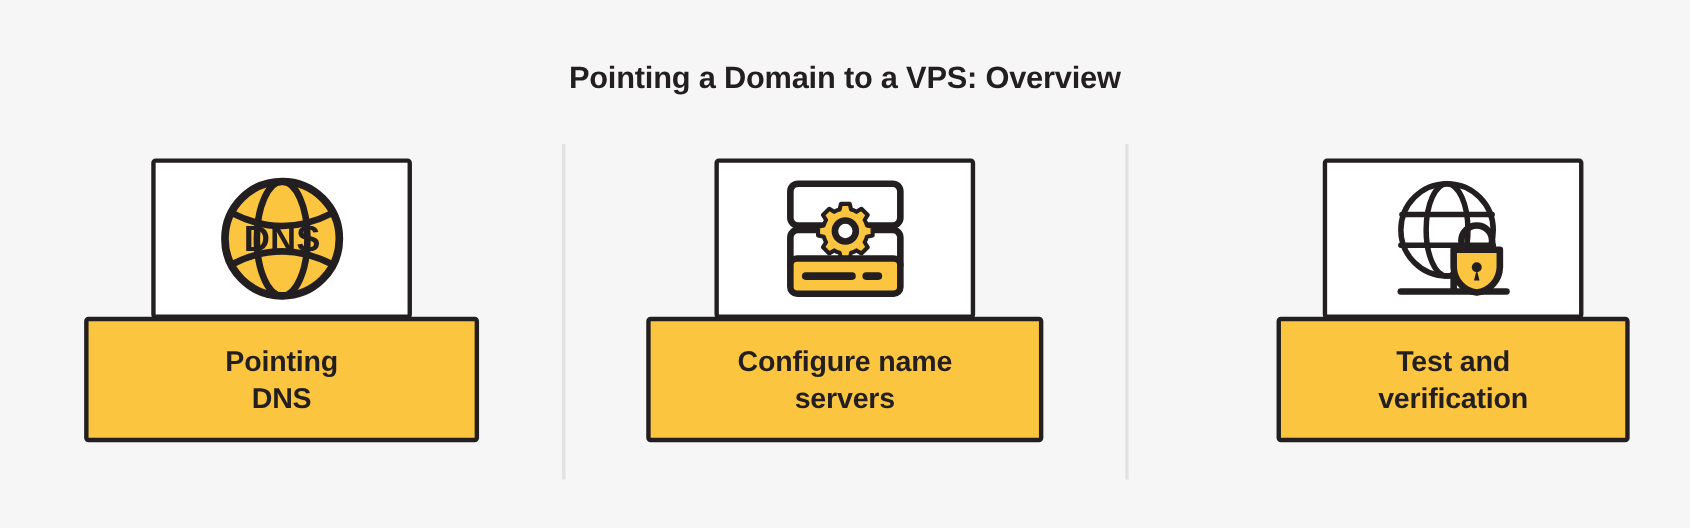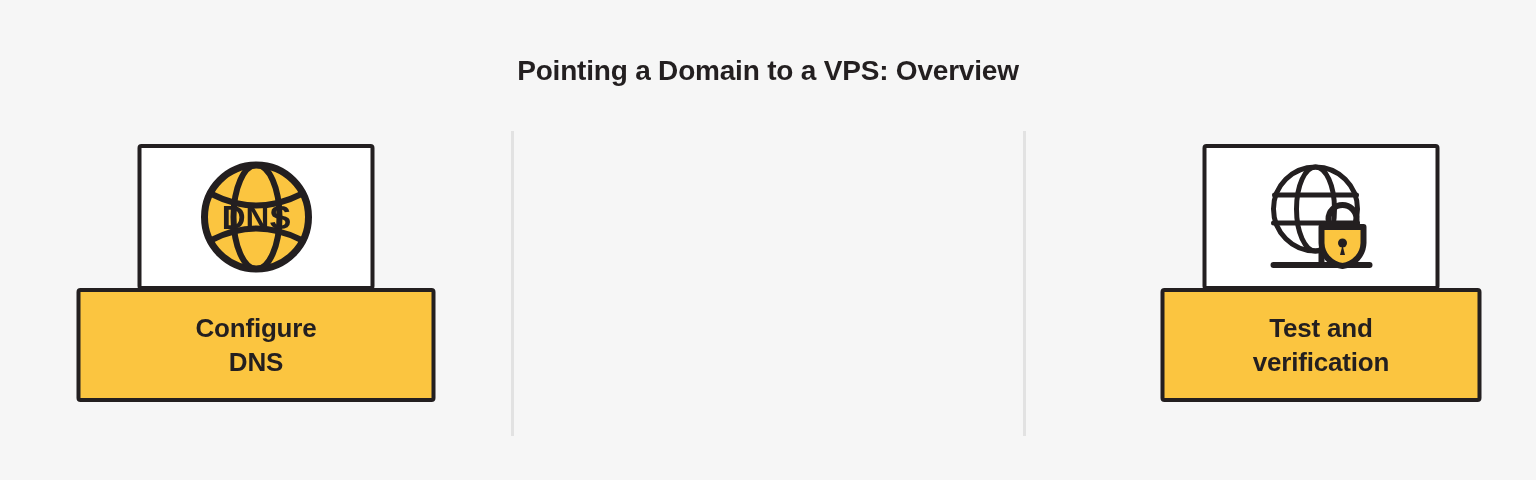--- a/index.html
+++ b/index.html
@@ -139,25 +139,58 @@
           <svg width="116" height="116" viewBox="0 0 116 116">
             <circle cx="58" cy="58" r="52" fill="#fbc540" stroke="#231f20" stroke-width="7"></circle>
             <ellipse cx="58" cy="58" rx="23" ry="52" fill="none" stroke="#231f20" stroke-width="6"></ellipse>
             <path d="M13 35 Q58 58 103 35" fill="none" stroke="#231f20" stroke-width="6" stroke-linecap="round"></path>
             <path d="M13 81 Q58 58 103 81" fill="none" stroke="#231f20" stroke-width="6" stroke-linecap="round"></path>
             <text x="58" y="58" text-anchor="middle" dominant-baseline="central" font-family="Liberation Sans, sans-serif" font-size="33" font-weight="bold" fill="#231f20">DNS</text>
           </svg>
         </div>
       </div>
       <div class="plate">
-        <span class="plate-label">Configure
+        <span class="plate-label">Pointing
 DNS</span>
       </div>
     </div>
 
+    <div class="card c2">
+      <div class="screen">
+        <div class="icon-wrap">
+          <svg width="124" height="112" viewBox="0 0 124 112">
+
+            <rect x="12" y="6" width="100" height="38" rx="7" fill="#ffffff" stroke="#231f20" stroke-width="6"></rect>
+
+            <rect x="12" y="48" width="100" height="38" rx="7" fill="#ffffff" stroke="#231f20" stroke-width="6"></rect>
+
+            <g transform="translate(62,46)">
+              <path fill="#fbc540" stroke="#231f20" stroke-width="6" stroke-linejoin="round" d="M -6.5 -35 L 6.5 -35 L 8.4 -26.6
+                       A 27 27 0 0 1 16.3 -23.3 L 23.6 -27.8 L 32.8 -18.6 L 28.3 -11.3
+                       A 27 27 0 0 1 31.6 -3.4 L 40 -1.5 L 40 11.5 L 31.6 13.4
+                       A 27 27 0 0 1 28.3 21.3 L 32.8 28.6 L 23.6 37.8 L 16.3 33.3
+                       A 27 27 0 0 1 8.4 36.6 L 6.5 45 L -6.5 45 L -8.4 36.6
+                       A 27 27 0 0 1 -16.3 33.3 L -23.6 37.8 L -32.8 28.6 L -28.3 21.3
+                       A 27 27 0 0 1 -31.6 13.4 L -40 11.5 L -40 -1.5 L -31.6 -3.4
+                       A 27 27 0 0 1 -28.3 -11.3 L -32.8 -18.6 L -23.6 -27.8 L -16.3 -23.3
+                       A 27 27 0 0 1 -8.4 -26.6 Z" transform="scale(0.62)"></path>
+              <circle cx="0" cy="3" r="9.5" fill="#ffffff" stroke="#231f20" stroke-width="6"></circle>
+            </g>
+
+            <rect x="12" y="74" width="100" height="32" rx="6" fill="#fbc540" stroke="#231f20" stroke-width="6"></rect>
+            <line x1="26" y1="90" x2="68" y2="90" stroke="#231f20" stroke-width="7" stroke-linecap="round"></line>
+            <line x1="81" y1="90" x2="92" y2="90" stroke="#231f20" stroke-width="7" stroke-linecap="round"></line>
+          </svg>
+        </div>
+      </div>
+      <div class="plate">
+        <span class="plate-label">Configure name
+servers</span>
+      </div>
+    </div>
 
     <div class="card c3">
       <div class="screen">
         <div class="icon-wrap">
           <svg width="128" height="112" viewBox="0 0 128 112">
 
             <g fill="none" stroke="#231f20" stroke-width="5" stroke-linecap="round">
               <circle cx="58" cy="48" r="42"></circle>
               <ellipse cx="58" cy="48" rx="19" ry="42"></ellipse>
               <line x1="17" y1="34" x2="99" y2="34"></line>

